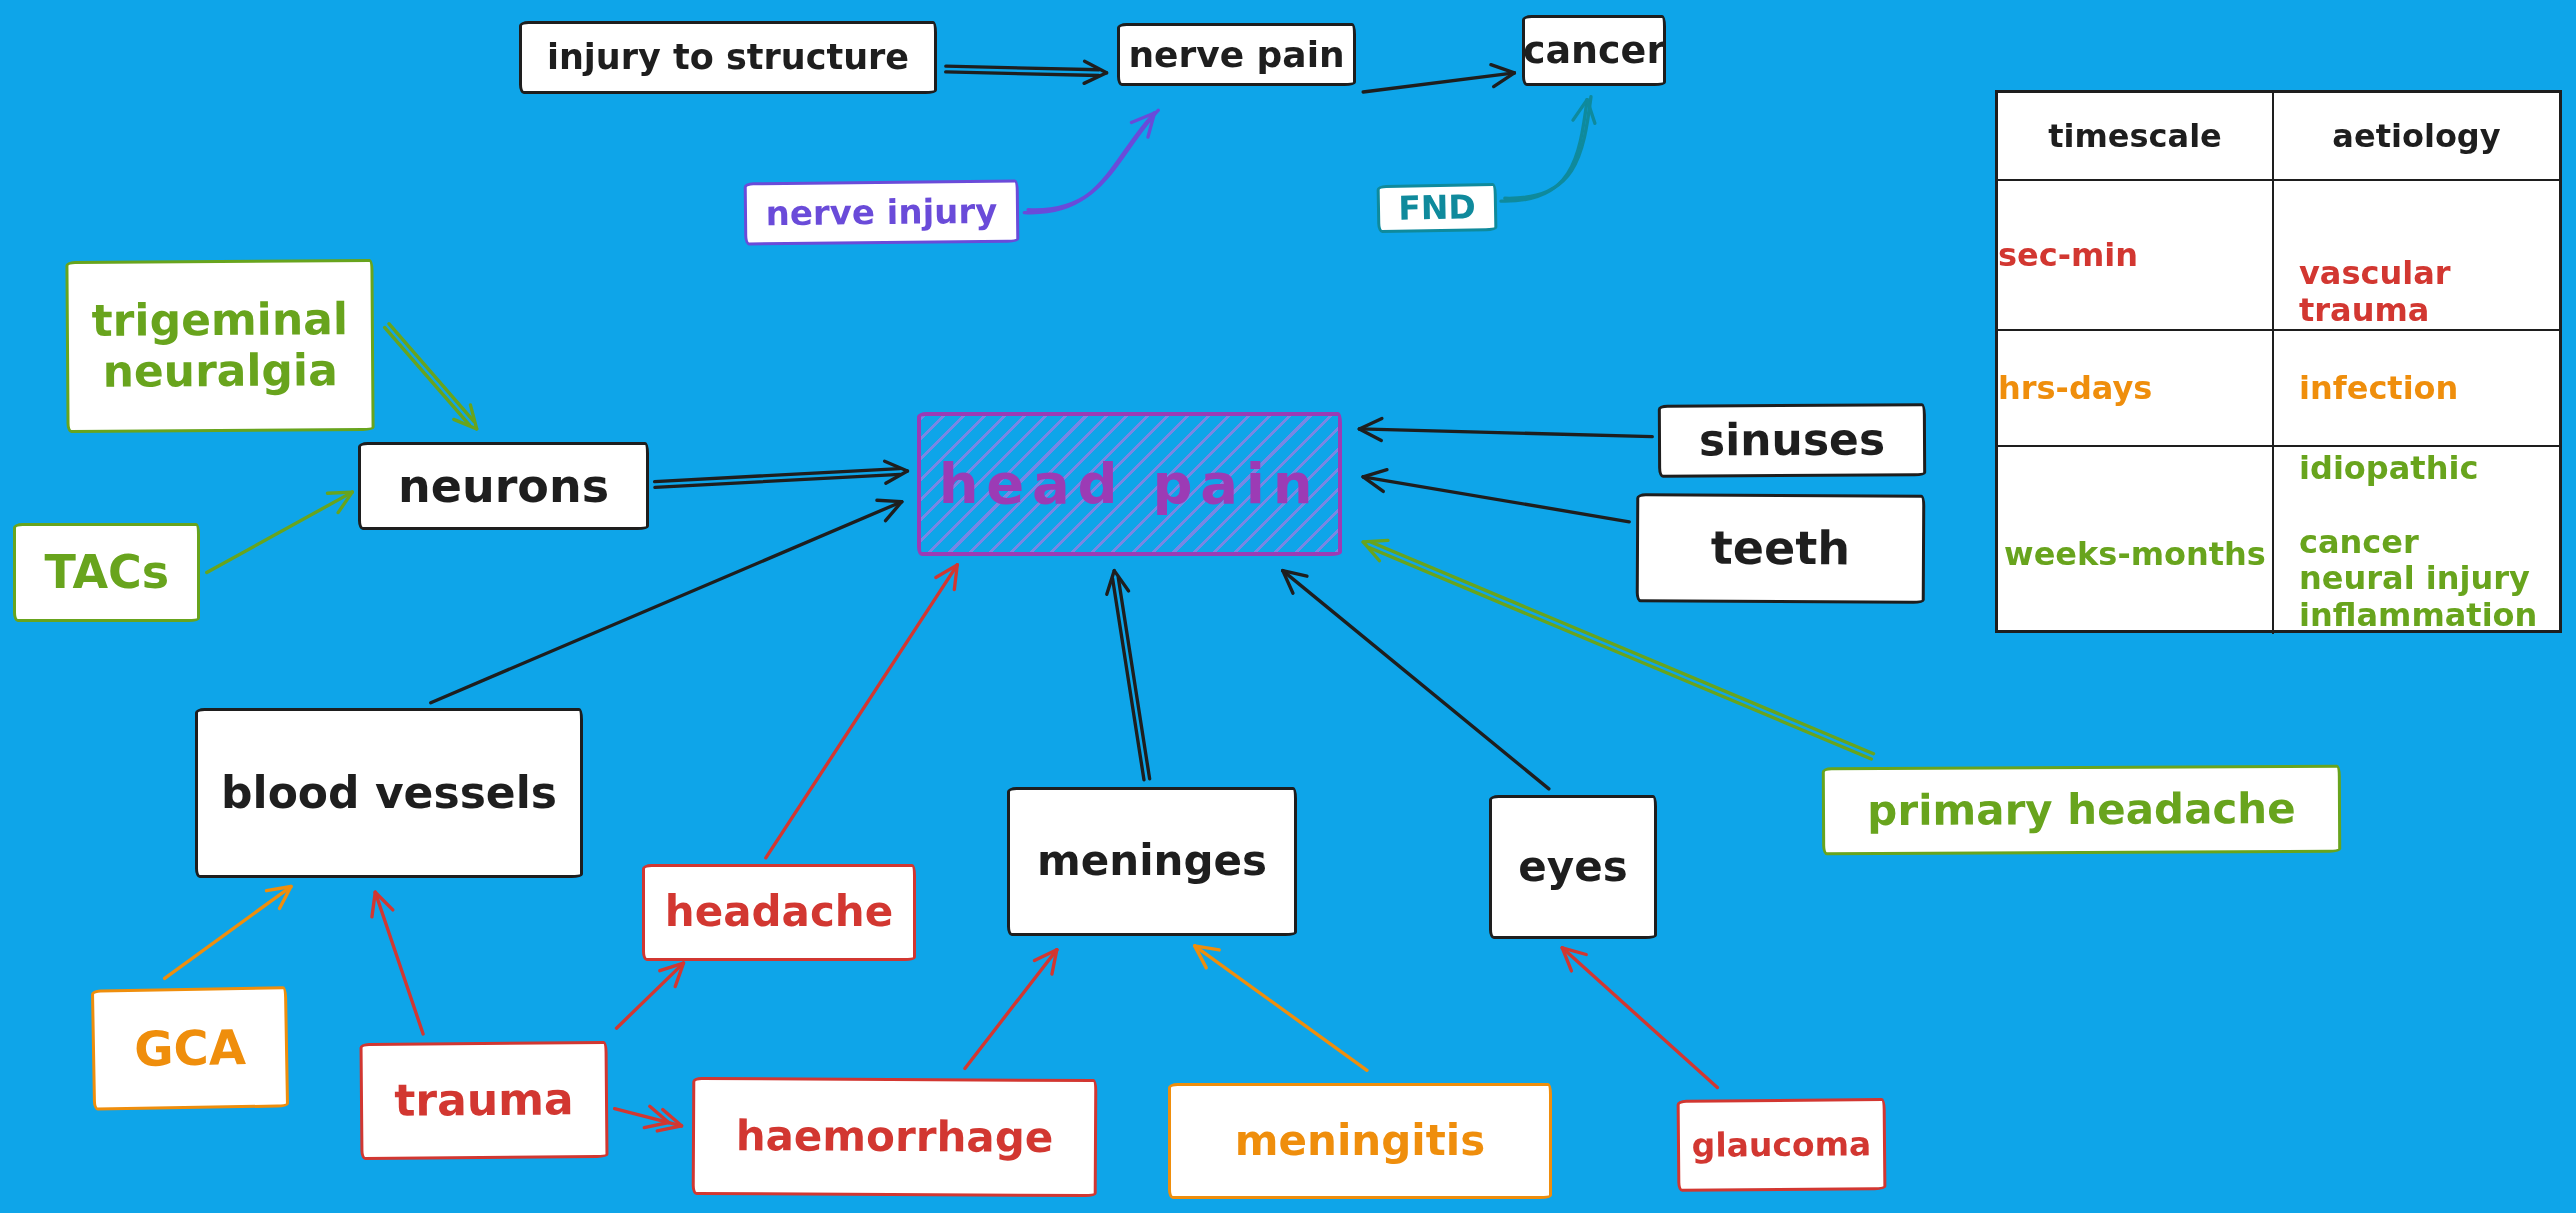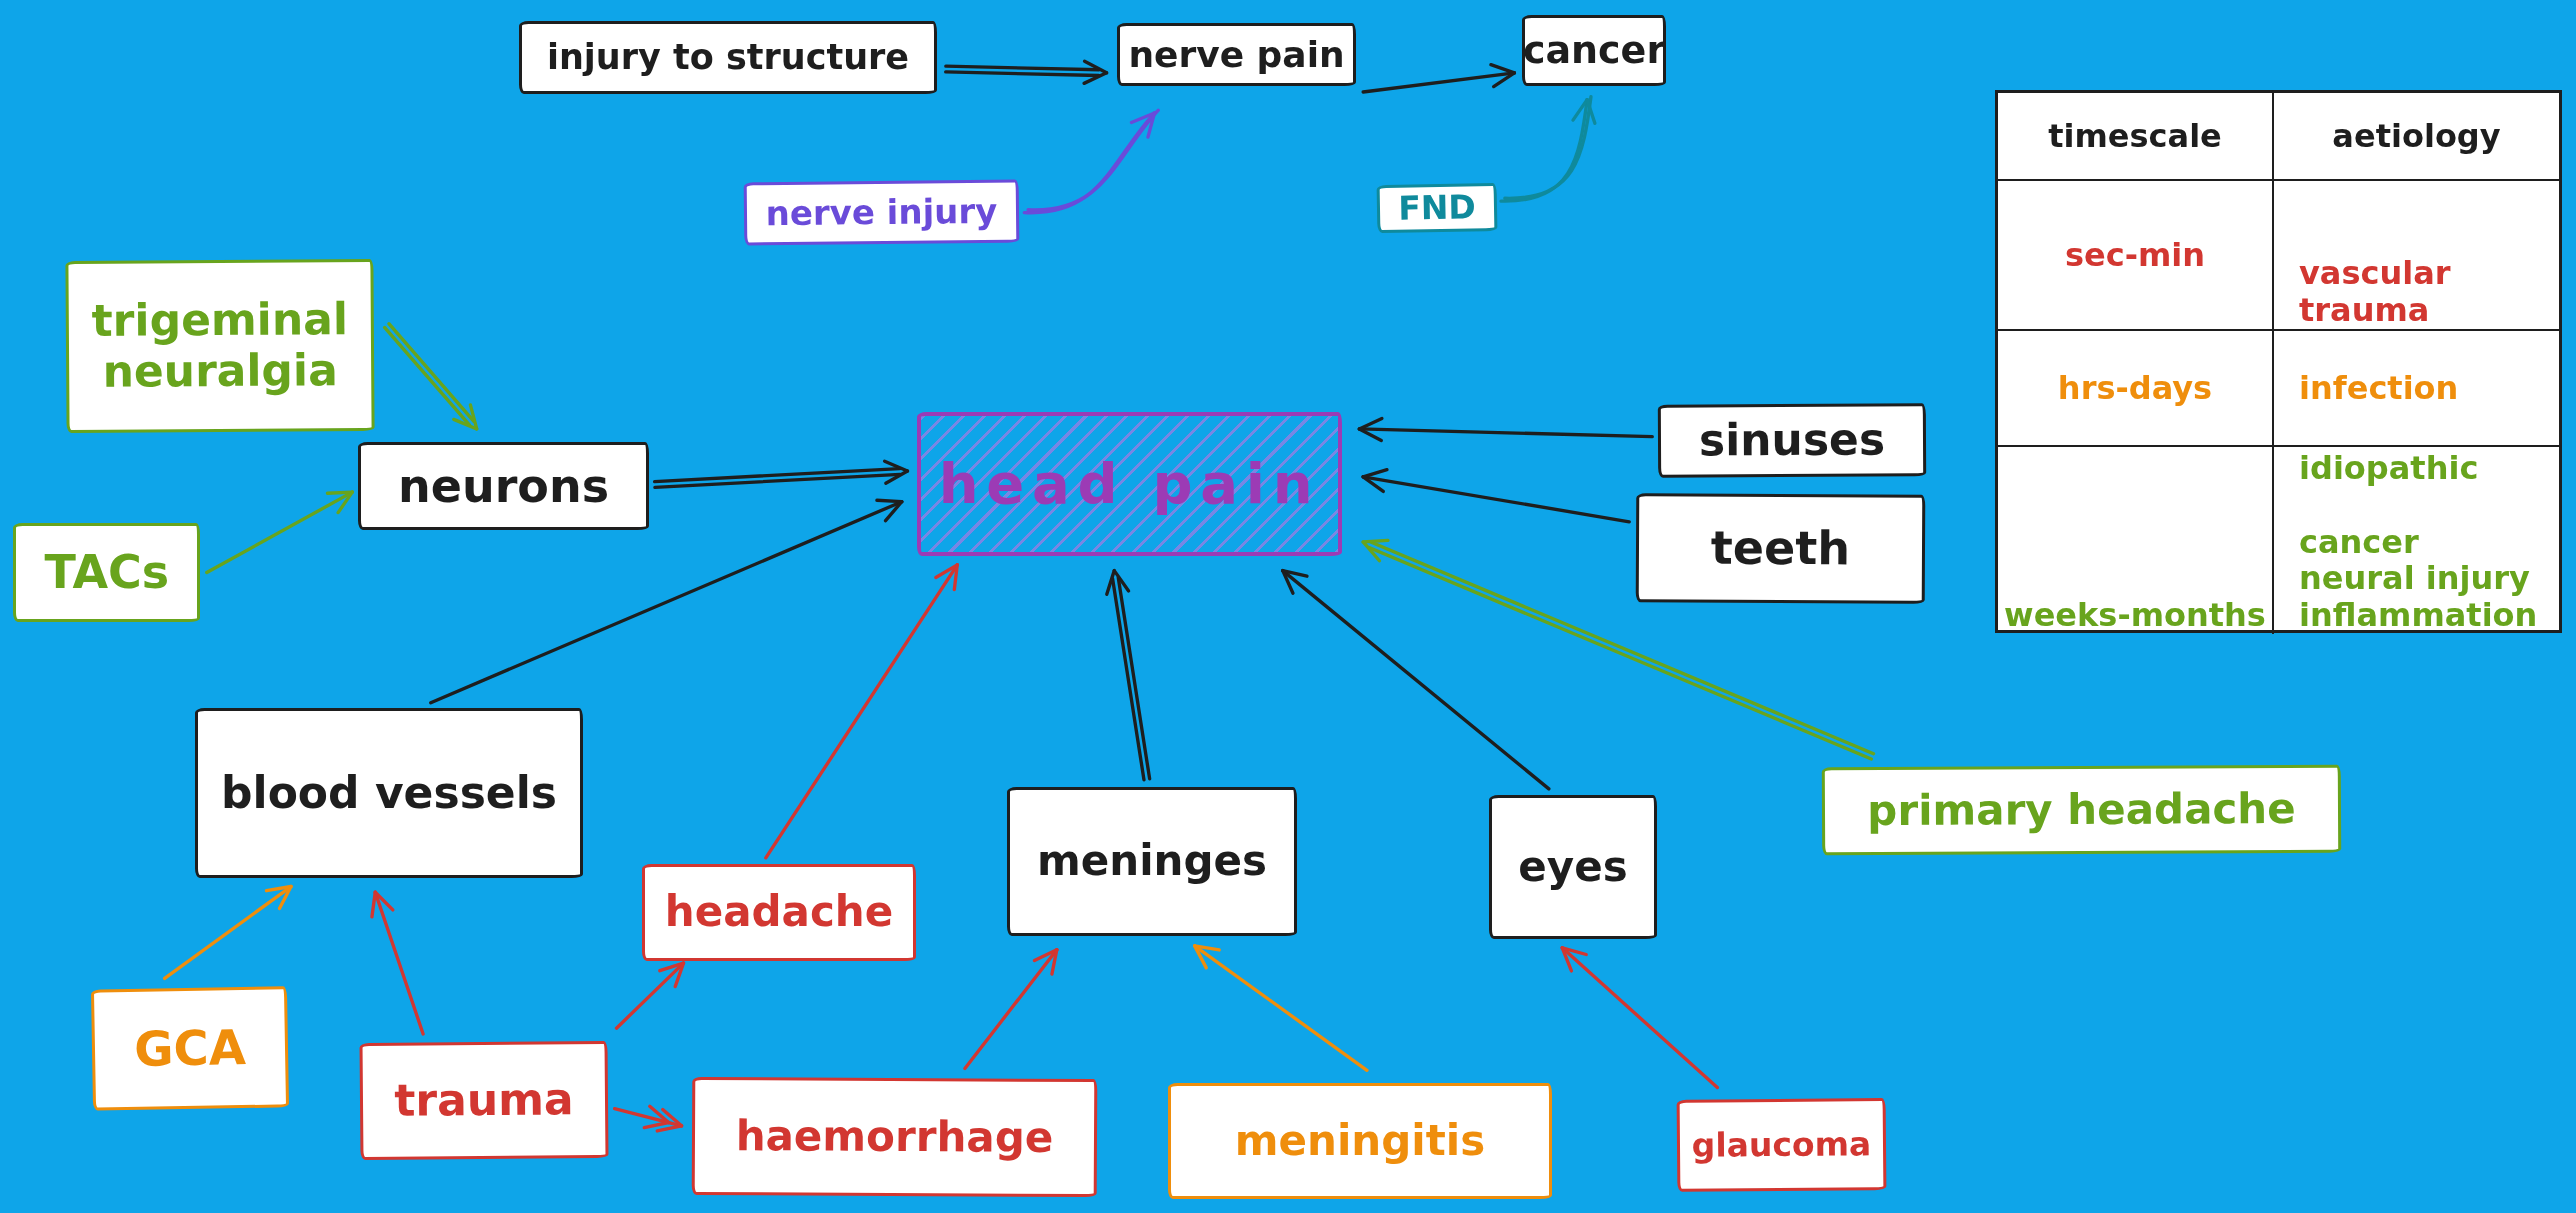--- a/index.html
+++ b/index.html
@@ -22,23 +22,23 @@
      border-width:4.3px;}
   
   .dtable{position:absolute;left:1995px;top:90px;width:567px;height:543px;
      border:3.4px solid #1e1e1e;background:#fff;box-sizing:border-box;
      display:grid;grid-template-columns:276px 1fr;grid-template-rows:88px 150px 116px 1fr;}
   .dtable>div{border-right:2.9px solid #1e1e1e;border-bottom:2.9px solid #1e1e1e;
      display:flex;box-sizing:border-box;font-weight:bold;font-size:32px;}
   .dtable>div:nth-child(2n){border-right:none}
   .dtable>div:nth-child(n+7){border-bottom:none}
   .hdr{align-items:center;justify-content:center;font-size:36px;color:#1e1e1e}
-  .tc-center{align-items:center;justify-content:center}
+  .tc-center{align-items:center;justify-content:flex-start}
   .tc-topleft{align-items:flex-end;padding:19px 0 0 25px}
-  .tc-topcenter{align-items:flex-end;justify-content:center;padding-top:27px}
+  .tc-topcenter{align-items:center;justify-content:center;padding-top:27px}
   .tc-midleft{align-items:center;padding-left:25px}
   .small-cell{font-size:29px;line-height:1.32;padding-top:3px}
 </style>
 </head>
 <body>
 
 <div id="canvas">
 
   <svg id="edge-layer" width="2576" height="1214" viewBox="0 0 2691 1268">
       <g stroke="#1e1e1e" fill="none" stroke-width="3.5" stroke-linecap="round">

